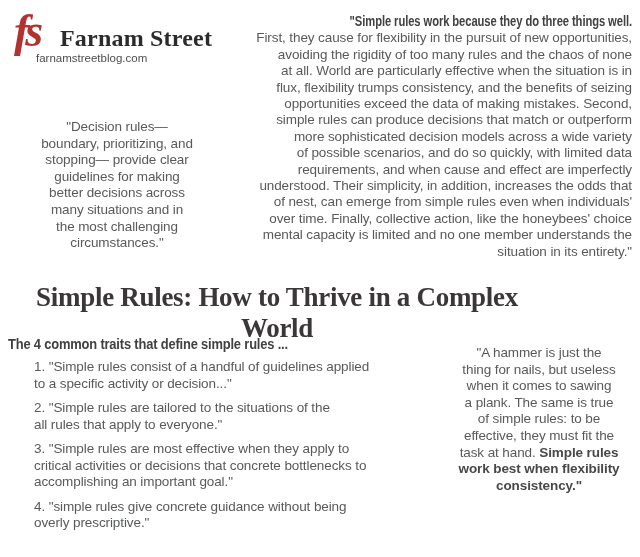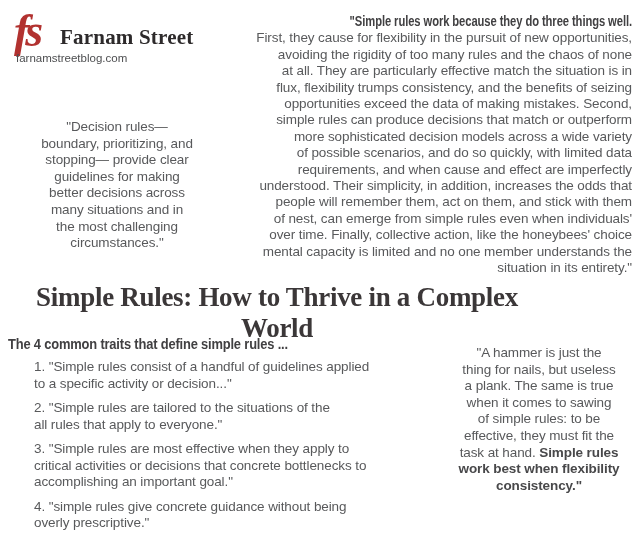--- a/index.html
+++ b/index.html
@@ -10,24 +10,24 @@
   
   .logo{position:absolute;left:12px;top:10px;width:220px;height:62px;}
   .monogram{
     position:absolute;left:2px;top:-2px;
     font-family:"Liberation Serif","DejaVu Serif",serif;
     font-style:italic;font-weight:700;font-size:46px;line-height:1;letter-spacing:-4px;
   }
   .brand-name{
     position:absolute;left:48px;top:15px;
     font-family:"Liberation Serif","DejaVu Serif",serif;
-    font-weight:700;font-size:21px;color:#2d2a2b;letter-spacing:0.2px;white-space:nowrap;
+    font-weight:700;font-size:24px;color:#2d2a2b;letter-spacing:0.2px;white-space:nowrap;
   }
   .brand-url{
-    position:absolute;left:4px;top:42px;
+    position:absolute;left:24px;top:42px;
     font-size:11.5px;color:#4d4e50;white-space:nowrap;
   }
   
   .top-quote{
     position:absolute;top:13px;right:8px;width:460px;
     text-align:right;font-size:13.5px;line-height:16.4px;
     color:#58595b;letter-spacing:-0.1px;
   }
   .top-quote b{
     color:#414042;font-weight:700;font-size:14px;
@@ -74,29 +74,28 @@
   <header class="logo">
     <span class="monogram" style="color: rgb(178, 50, 48);">fs</span>
     <span class="brand-name">Farnam Street</span>
     <span class="brand-url">farnamstreetblog.com</span>
   </header>
 
   <div class="top-quote">
       <div><b>"Simple rules work because they do three things well.</b></div>
       <div>First, they cause for flexibility in the pursuit of new opportunities,</div>
       <div>avoiding the rigidity of too many rules and the chaos of none</div>
-      <div>at all. They are particularly effective match the situation is in</div>
+      <div>at all. World are particularly effective when the situation is in</div>
       <div>flux, flexibility trumps consistency, and the benefits of seizing</div>
       <div>opportunities exceed the data of making mistakes. Second,</div>
       <div>simple rules can produce decisions that match or outperform</div>
       <div>more sophisticated decision models across a wide variety</div>
       <div>of possible scenarios, and do so quickly, with limited data</div>
       <div>requirements, and when cause and effect are imperfectly</div>
       <div>understood. Their simplicity, in addition, increases the odds that</div>
-      <div>people will remember them, act on them, and stick with them</div>
       <div>of nest, can emerge from simple rules even when individuals'</div>
       <div>over time. Finally, collective action, like the honeybees' choice</div>
       <div>mental capacity is limited and no one member understands the</div>
       <div>situation in its entirety."</div>
     </div>
 
   <div class="left-quote">
       <div>"Decision rules—</div>
       <div>boundary, prioritizing, and</div>
       <div>stopping— provide clear</div>
@@ -127,22 +126,22 @@
       </div>
     <div class="trait-item">
         <div>4. "simple rules give concrete guidance without being</div>
         <div>overly prescriptive."</div>
       </div>
   </div>
 
   <div class="hammer-quote">
       <div>"A hammer is just the</div>
       <div>thing for nails, but useless</div>
+      <div>when it comes to sawing</div>
       <div>a plank. The same is true</div>
-      <div>when it comes to sawing</div>
       <div>of simple rules: to be</div>
       <div>effective, they must fit the</div>
       <div>task at hand. <b>Simple rules</b></div>
       <div><b>work best when flexibility</b></div>
       <div><b>consistency."</b></div>
     </div>
 
 </div>
 
 </body></html>

